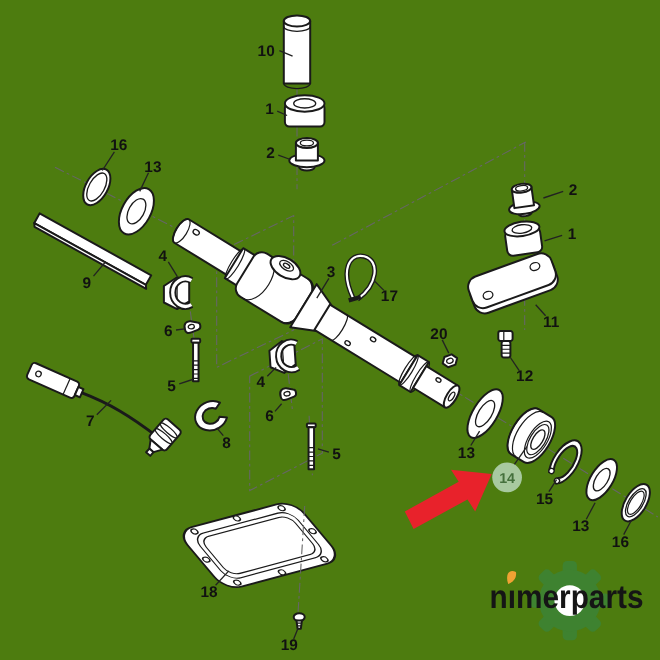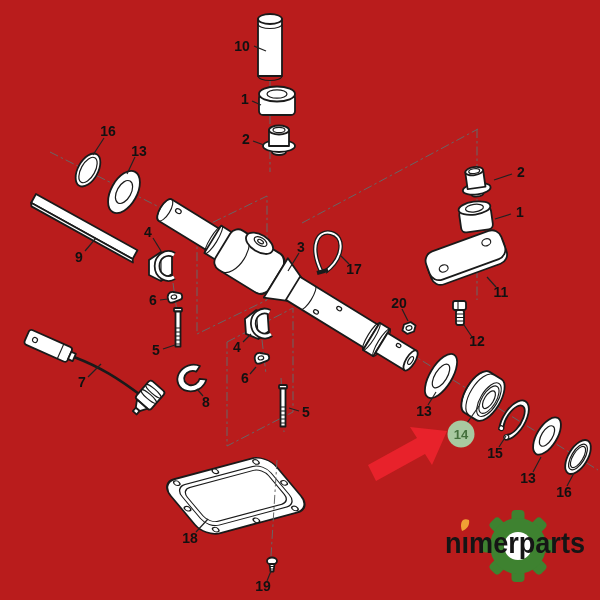--- a/index.html
+++ b/index.html
@@ -1,16 +1,16 @@
 <!DOCTYPE html>
 <html><head>
 <meta charset="utf-8">
 <style>
   html,body{margin:0;padding:0;background:#fff;}
-  .canvas{position:relative;width:600px;height:600px;background:#b91c1c;overflow:hidden;
+  .canvas{position:relative;width:600px;height:600px;background:#4d7c0f;overflow:hidden;
           font-family:"Liberation Sans", sans-serif;}
   svg{display:block;}
   .part{fill:#fff;stroke:#1a1a1a;stroke-width:1.8;stroke-linejoin:round;}
   .detail{fill:none;stroke:#1a1a1a;stroke-width:1.1;}
   .hole{fill:#fff;stroke:#1a1a1a;stroke-width:1.2;}
   .cline{fill:none;stroke:#666;stroke-width:1;stroke-dasharray:9 3 2.5 3;}
   .leader{stroke:#222;stroke-width:1.2;}
   .callout{font:bold 14px "Liberation Sans", sans-serif;fill:#111;
            text-anchor:middle;dominant-baseline:central;}
   .hl-num{font:bold 13px "Liberation Sans", sans-serif;text-anchor:middle;dominant-baseline:central;}

